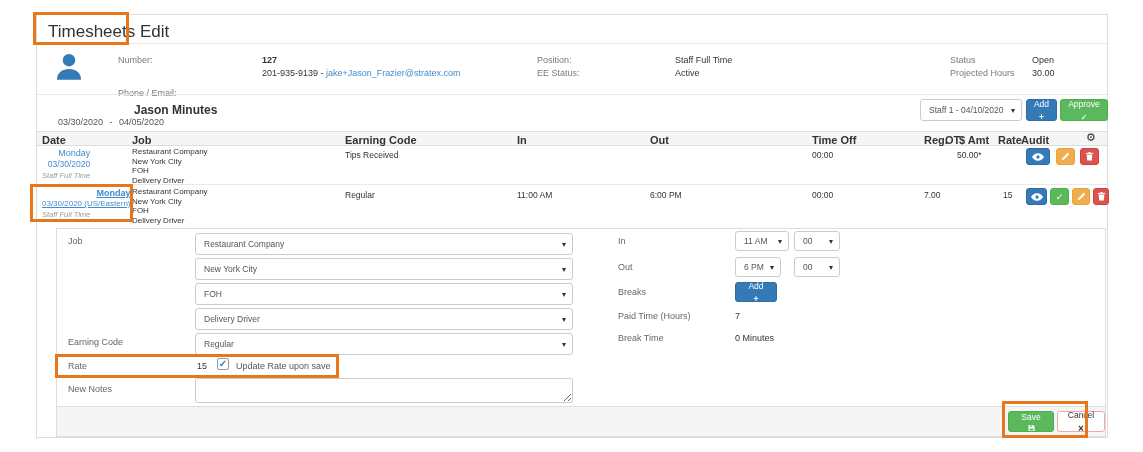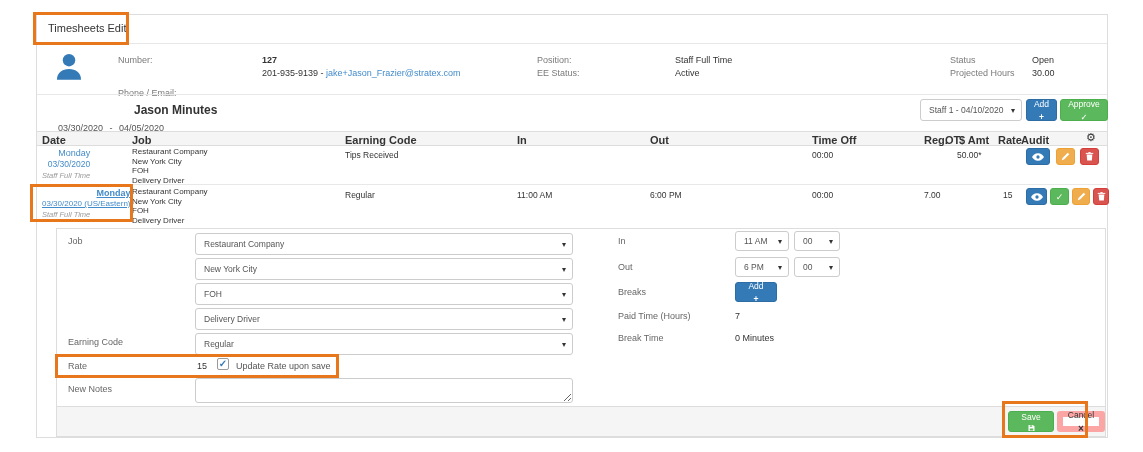--- a/index.html
+++ b/index.html
@@ -15,21 +15,21 @@
   .small-italic { font-size:7.5px; font-style:italic; color:#999; }
   .th { position:absolute; font-size:11px; font-weight:bold; color:#333; white-space:nowrap; }
   .td { position:absolute; font-size:8.5px; color:#333; white-space:nowrap; }
   button { font-family:inherit;flex-direction:column; }
   .btn { position:absolute; display:flex; align-items:center; justify-content:center; gap:3px;
          border-radius:3px; font-size:8.5px; color:#fff; border:1px solid transparent; cursor:pointer; padding:0; }
   .btn-blue   { background:#337ab7; border-color:#2e6da4; }
   .btn-green  { background:#5cb85c; border-color:#4cae4c; }
   .btn-yellow { background:#f0ad4e; border-color:#eea236; }
   .btn-red    { background:#d9534f; border-color:#d43f3a; }
-  .btn-white  { background:#fff; border:6px solid #fca5a5; color:#333; }
+  .btn-white  { background:#fff; border:1px solid #fca5a5; color:#333; }
   .fselect { position:absolute; background:#fff; border:1px solid #ccc; border-radius:3px;
              font-size:8.5px; color:#555; display:flex; align-items:center;
              padding:0 16px 0 8px; cursor:pointer; white-space:nowrap; }
   .fselect .caret { position:absolute; right:6px; top:50%; transform:translateY(-50%);
                     font-size:8px; color:#333; }
   .joblines span { display:block; font-size:8px; line-height:9.5px; color:#333; white-space:nowrap; }
   .checkbox { position:absolute; width:12px; height:12px; background:#fff; border:1px solid #9a9a9a;
               border-radius:2px; display:flex; align-items:center; justify-content:center;
               font-size:10px; line-height:10px; color:#337ab7; font-weight:bold; cursor:pointer; }
   textarea.notes { position:absolute; border:1px solid #ccc; border-radius:3px; font-family:inherit;
@@ -38,21 +38,21 @@
   .hline { position:absolute; height:0; border-top:1px solid #e8e8e8; }
 </style>
 </head>
 <body>
 
 <div id="canvas">
 
   <div class="box" style="left:36px; top:14px; width:1072px; height:424px; border:1px solid #ddd; background:#fff;"></div>
 
   <div class="box" style="left:37px; top:15px; width:1070px; height:29px; border-bottom:1px solid #e7e7e7; background:#fff;"></div>
-  <span class="abs" style="left:48px; top:22px; font-size:11px; color:#333;text-align:right;">Timesheets Edit</span>
+  <span class="abs" style="left:48px; top:22px; font-size:17px; color:#333;text-align:right;">Timesheets Edit</span>
 
   <span class="abs" style="left:52px; top:50px; width:34px; height:34px;">
     <svg width="34" height="34" viewBox="0 0 24 24">
       <circle cx="12" cy="7.2" r="4.4" fill="#337ab7"></circle>
       <path d="M3.5 21c0-5 3.8-7.6 8.5-7.6s8.5 2.6 8.5 7.6z" fill="#337ab7"></path>
     </svg>
   </span>
 
   <span class="lbl" style="left:118px; top:55px;">Number:</span>
   <span class="val" style="left:262px; top:55px; font-weight:bold;">127</span>
@@ -67,21 +67,21 @@
   <span class="val" style="left:675px; top:68px;">Active</span>
 
   <span class="lbl" style="left:950px; top:55px;">Status</span>
   <span class="val" style="left:1032px; top:55px;">Open</span>
 
   <span class="lbl" style="left:950px; top:68px;">Projected Hours</span>
   <span class="val" style="left:1032px; top:68px;">30.00</span>
 
   <div class="hline" style="left:37px; top:94px; width:1070px;"></div>
 
-  <span class="abs" style="left:58px; top:123px; font-size:9px; color:#555; white-space:nowrap;text-align:right;">
+  <span class="abs" style="left:58px; top:117px; font-size:9px; color:#555; white-space:nowrap;text-align:right;">
     <span>03/30/2020</span>
     <span style="margin:0 4px;">-</span>
     <span>04/05/2020</span>
   </span>
   <span class="abs" style="left:134px; top:103px; font-size:12px; font-weight:bold; color:#333;">Jason Minutes</span>
 
   <div class="fselect" style="left:920px; top:99px; width:102px; height:22px;">
     <span>Staff 1 - 04/10/2020</span>
     <span class="caret">▾</span>
   </div>
@@ -223,21 +223,21 @@
   <div class="fselect" style="left:735px; top:231px; width:54px; height:20px;">
     <span>11 AM</span>
     <span class="caret">▾</span>
   </div>
   <div class="fselect" style="left:794px; top:231px; width:46px; height:20px;">
     <span>00</span>
     <span class="caret">▾</span>
   </div>
 
   <span class="lbl" style="left:618px; top:262px; color:#666;">Out</span>
-  <div class="fselect" style="left:735px; top:257px; width:54px; height:20px;">
+  <div class="fselect" style="left:735px; top:257px; width:46px; height:20px;">
     <span>6 PM</span>
     <span class="caret">▾</span>
   </div>
   <div class="fselect" style="left:794px; top:257px; width:46px; height:20px;">
     <span>00</span>
     <span class="caret">▾</span>
   </div>
 
   <span class="lbl" style="left:618px; top:287px; color:#666;">Breaks</span>
   <button class="btn btn-blue" style="left:735px; top:282px; width:42px; height:20px;">

